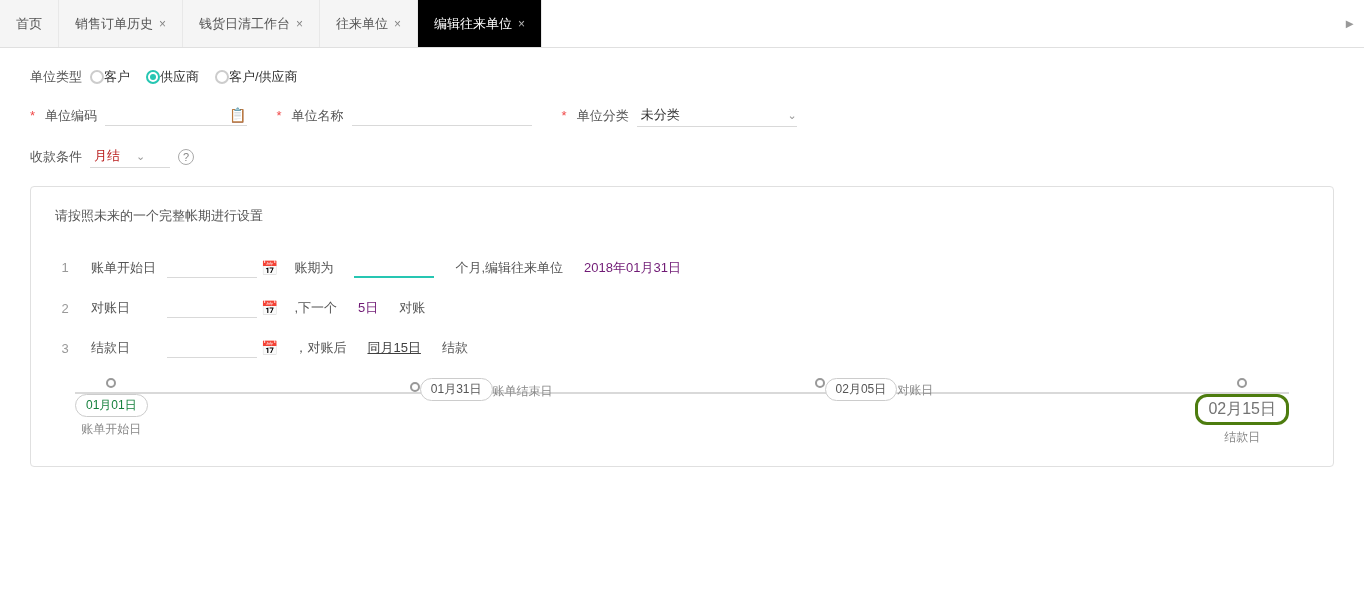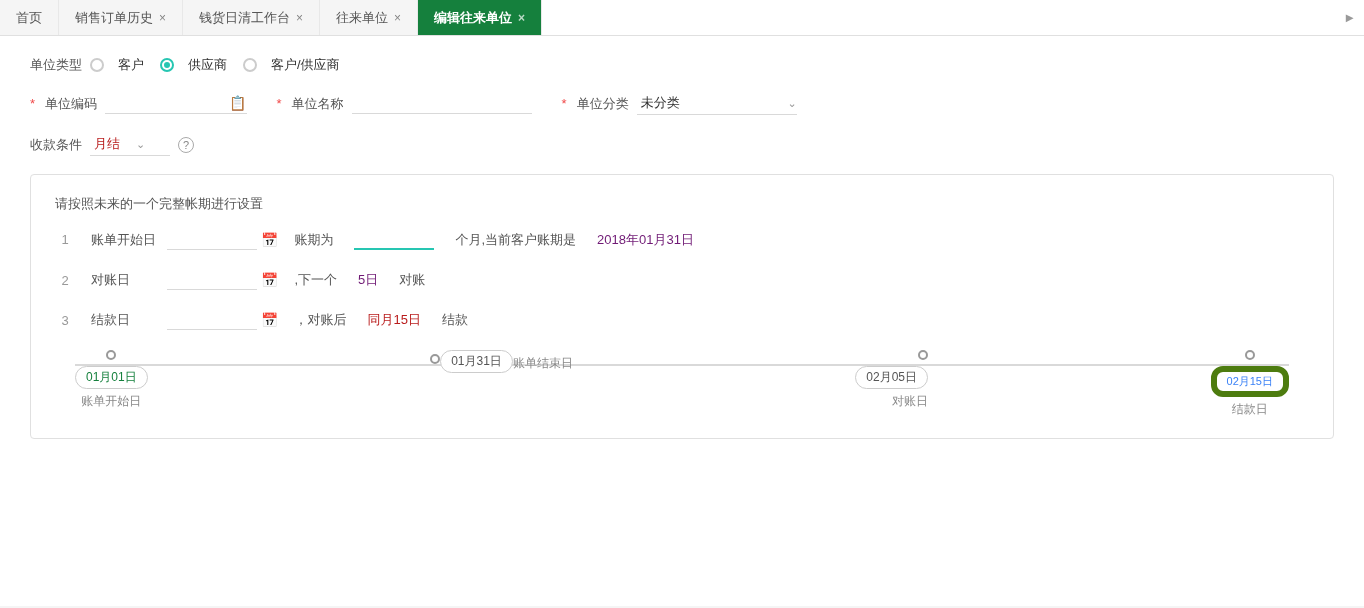--- a/index.html
+++ b/index.html
@@ -4,38 +4,37 @@
   <style>
     * { box-sizing: border-box; margin: 0; padding: 0; }
     body { font-family: 'Microsoft YaHei', Arial, sans-serif; font-size: 13px; background: #f5f5f5; color: #333; }
 
     
     .tab-bar {
       display: flex;
       align-items: stretch;
       background: #fff;
       border-bottom: 1px solid #e0e0e0;
-      height: 36px;
+      height: 48px;
     }
     .tab-item {
       display: flex;
       align-items: center;
       padding: 0 16px;
       cursor: pointer;
       font-size: 13px;
       color: #555;
       border-right: 1px solid #e8e8e8;
       gap: 6px;
       white-space: nowrap;
       background: #f5f5f5;
     }
     .tab-item.active {
-      background: #15803d;
+      background: #000000;
       color: #fff;
-      font-weight: bold;
     }
     .tab-item .close-btn {
       font-size: 12px;
       opacity: 0.7;
       cursor: pointer;
     }
     .tab-item.active .close-btn {
       color: #fff;
     }
     .tab-expand {
@@ -76,21 +75,21 @@
       margin-right: 2px;
     }
     .radio-group {
       display: flex;
       align-items: center;
       gap: 16px;
     }
     .radio-item {
       display: flex;
       align-items: center;
-      gap: 14px;
+      gap: 0;
       cursor: pointer;
     }
     .radio-circle {
       width: 14px;
       height: 14px;
       border-radius: 50%;
       border: 2px solid #ccc;
       display: flex;
       align-items: center;
       justify-content: center;
@@ -166,21 +165,21 @@
     
     .section-box {
       border: 1px solid #e0e0e0;
       border-radius: 4px;
       padding: 20px 24px;
       margin-top: 10px;
     }
     .section-title {
       font-size: 13px;
       color: #555;
-      margin-bottom: 16px;
+      margin-bottom: 32px;
     }
 
     
     .table-row {
       display: flex;
       align-items: center;
       margin-bottom: 20px;
       gap: 16px;
     }
     .row-number {
@@ -213,21 +212,22 @@
       font-size: 13px;
       color: #555;
       display: flex;
       align-items: center;
       gap: 21px;
     }
     .text-orange {
       color: #701a75;
     }
     .text-teal {
-      color: #b91c1c;
+      color: #404040;
+      text-decoration: underline;
     }
     .period-input {
       border: none;
       border-bottom: 2px solid #26c6b2;
       outline: none;
       font-size: 13px;
       color: #26c6b2;
       width: 80px;
       padding: 2px 4px;
       text-align: center;
@@ -330,21 +330,21 @@
     <div class="table-row">
       <span class="row-number">1</span>
       <span class="row-label">账单开始日</span>
       <div class="date-input-group">
         <input type="text" class="date-input" style="">
         <span class="calendar-icon">📅</span>
       </div>
       <div class="row-desc">
         <span>账期为</span>
         <input type="text" class="period-input" style="">
-        <span>个月,当前客户账期是</span>
+        <span>个月,编辑往来单位</span>
         <span class="text-orange">2018年01月31日</span>
       </div>
     </div>
 
     <div class="table-row">
       <span class="row-number">2</span>
       <span class="row-label">对账日</span>
       <div class="date-input-group">
         <input type="text" class="date-input" style="">
         <span class="calendar-icon">📅</span>
@@ -381,29 +381,29 @@
           <div style="background:#fff;border:1px solid #ccc;border-radius:12px;padding:2px 10px;font-size:12px;color:#15803d;">01月01日</div>
           <div style="font-size:12px;color:#888;margin-top:4px;">账单开始日</div>
         </div>
 
         <div style="display:flex;flex-direction:row;align-items:center;">
           <div style="width:10px;height:10px;border-radius:50%;border:2px solid #999;background:#fff;margin-bottom:6px;"></div>
           <div style="background:#fff;border:1px solid #ccc;border-radius:12px;padding:2px 10px;font-size:12px;color:#555;">01月31日</div>
           <div style="font-size:12px;color:#888;margin-top:4px;">账单结束日</div>
         </div>
 
-        <div style="display:flex;flex-direction:column;align-items:flex-end;">
+        <div style="display:flex;flex-direction:row;align-items:flex-start;">
           <div style="width:10px;height:10px;border-radius:50%;border:2px solid #999;background:#fff;margin-bottom:6px;"></div>
           <div style="background:#fff;border:1px solid #ccc;border-radius:12px;padding:2px 10px;font-size:12px;color:#555;">02月05日</div>
           <div style="font-size:12px;color:#888;margin-top:4px;">对账日</div>
         </div>
 
         <div style="display:flex;flex-direction:column;align-items:center;">
           <div style="width:10px;height:10px;border-radius:50%;border:2px solid #999;background:#fff;margin-bottom:6px;"></div>
-          <div style="background:#fff;border:6px solid #4d7c0f;border-radius:12px;padding:2px 10px;font-size:11px;color:#3b82f6;">02月15日</div>
+          <div style="background:#fff;border:3px solid #4d7c0f;border-radius:12px;padding:2px 10px;font-size:16px;color:#737373;">02月15日</div>
           <div style="font-size:12px;color:#888;margin-top:4px;">结款日</div>
         </div>
 
       </div>
     </div>
 
   </div>
 
 </div>
 

